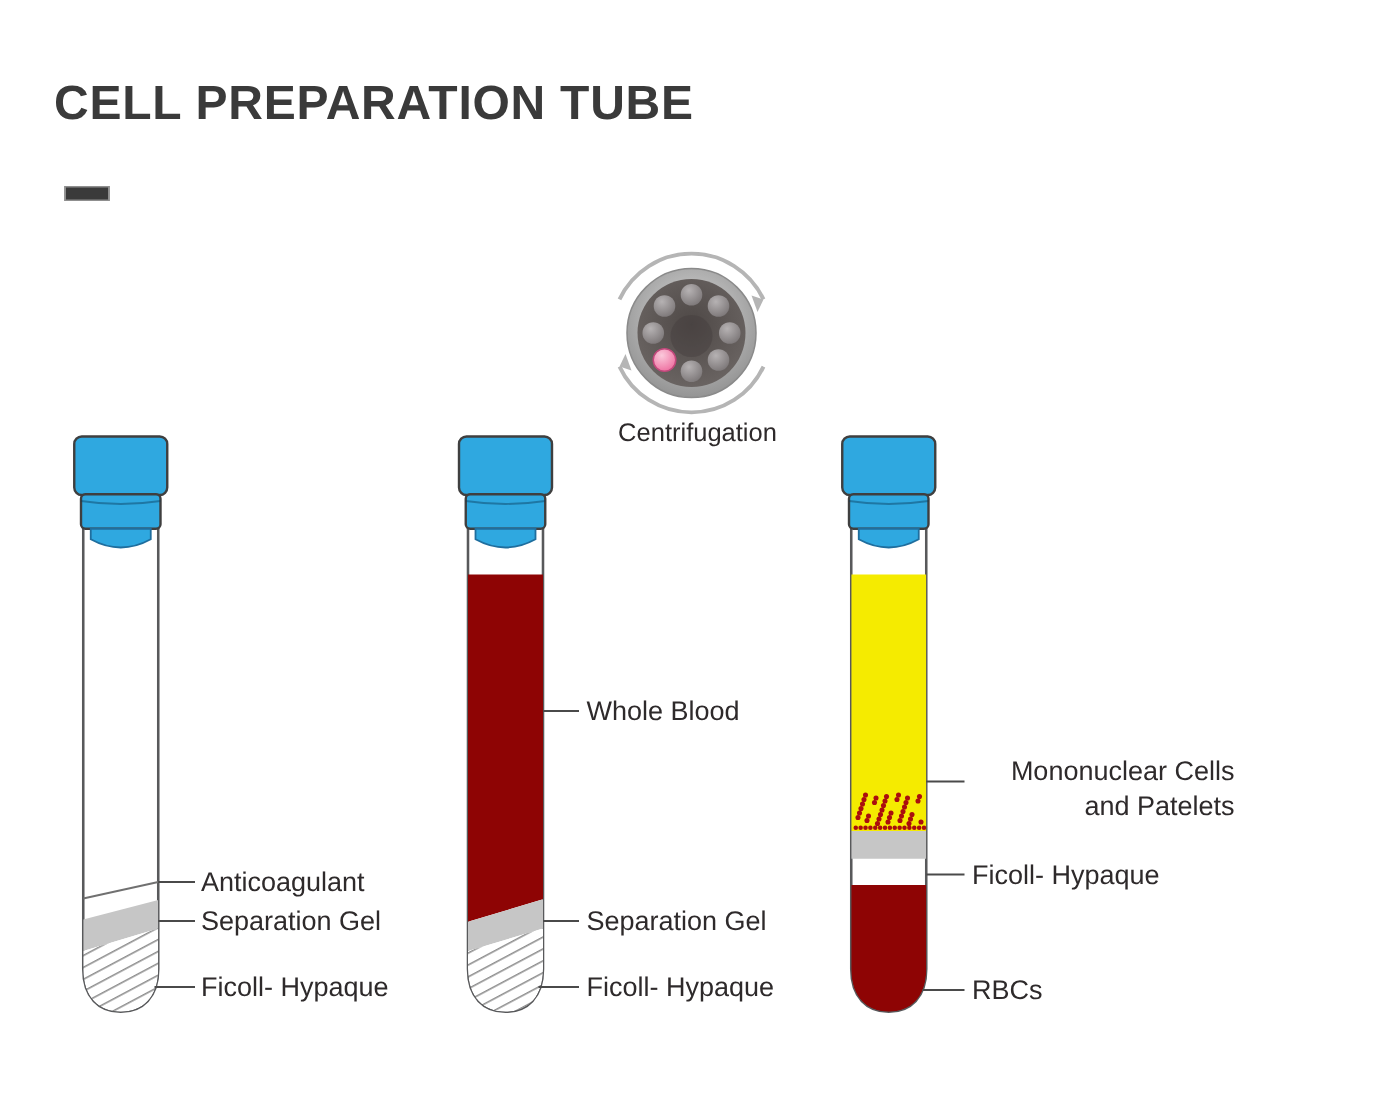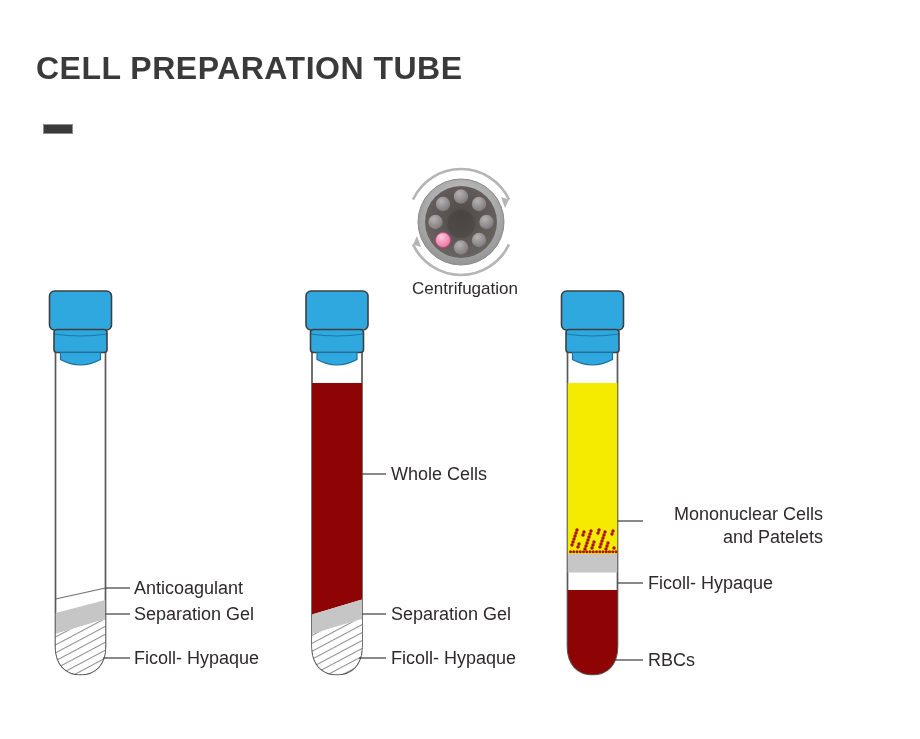--- a/index.html
+++ b/index.html
@@ -213,20 +213,20 @@
       <line class="leader" x1="615" y1="660" x2="643" y2="660"></line>
     </g>
   </svg>
 
   <div class="lbl lbl-centrifugation">Centrifugation</div>
 
   <div class="lbl lbl-t1-anticoagulant">Anticoagulant</div>
   <div class="lbl lbl-t1-gel">Separation Gel</div>
   <div class="lbl lbl-t1-ficoll">Ficoll- Hypaque</div>
 
-  <div class="lbl lbl-t2-blood">Whole Cells</div>
+  <div class="lbl lbl-t2-blood">Whole Blood</div>
   <div class="lbl lbl-t2-gel">Separation Gel</div>
   <div class="lbl lbl-t2-ficoll">Ficoll- Hypaque</div>
 
   <div class="lbl lbl-wrap lbl-t3-mono">Mononuclear Cells and Patelets</div>
   <div class="lbl lbl-t3-ficoll">Ficoll- Hypaque</div>
   <div class="lbl lbl-t3-rbcs">RBCs</div>
 </div>
 
 </body></html>

